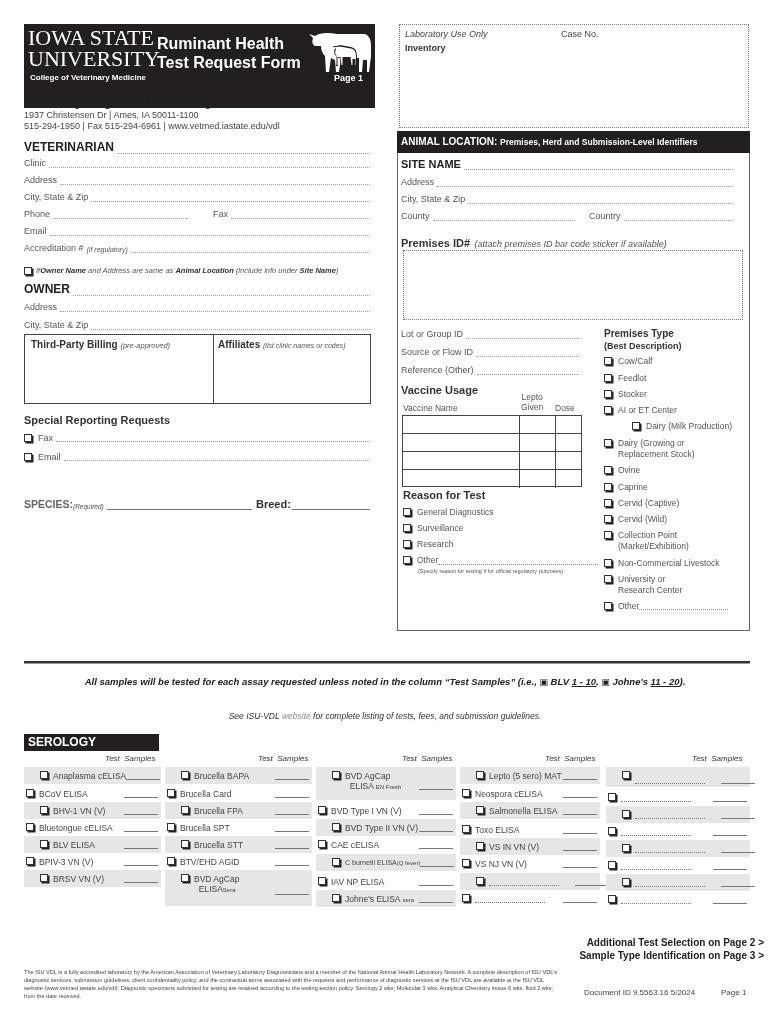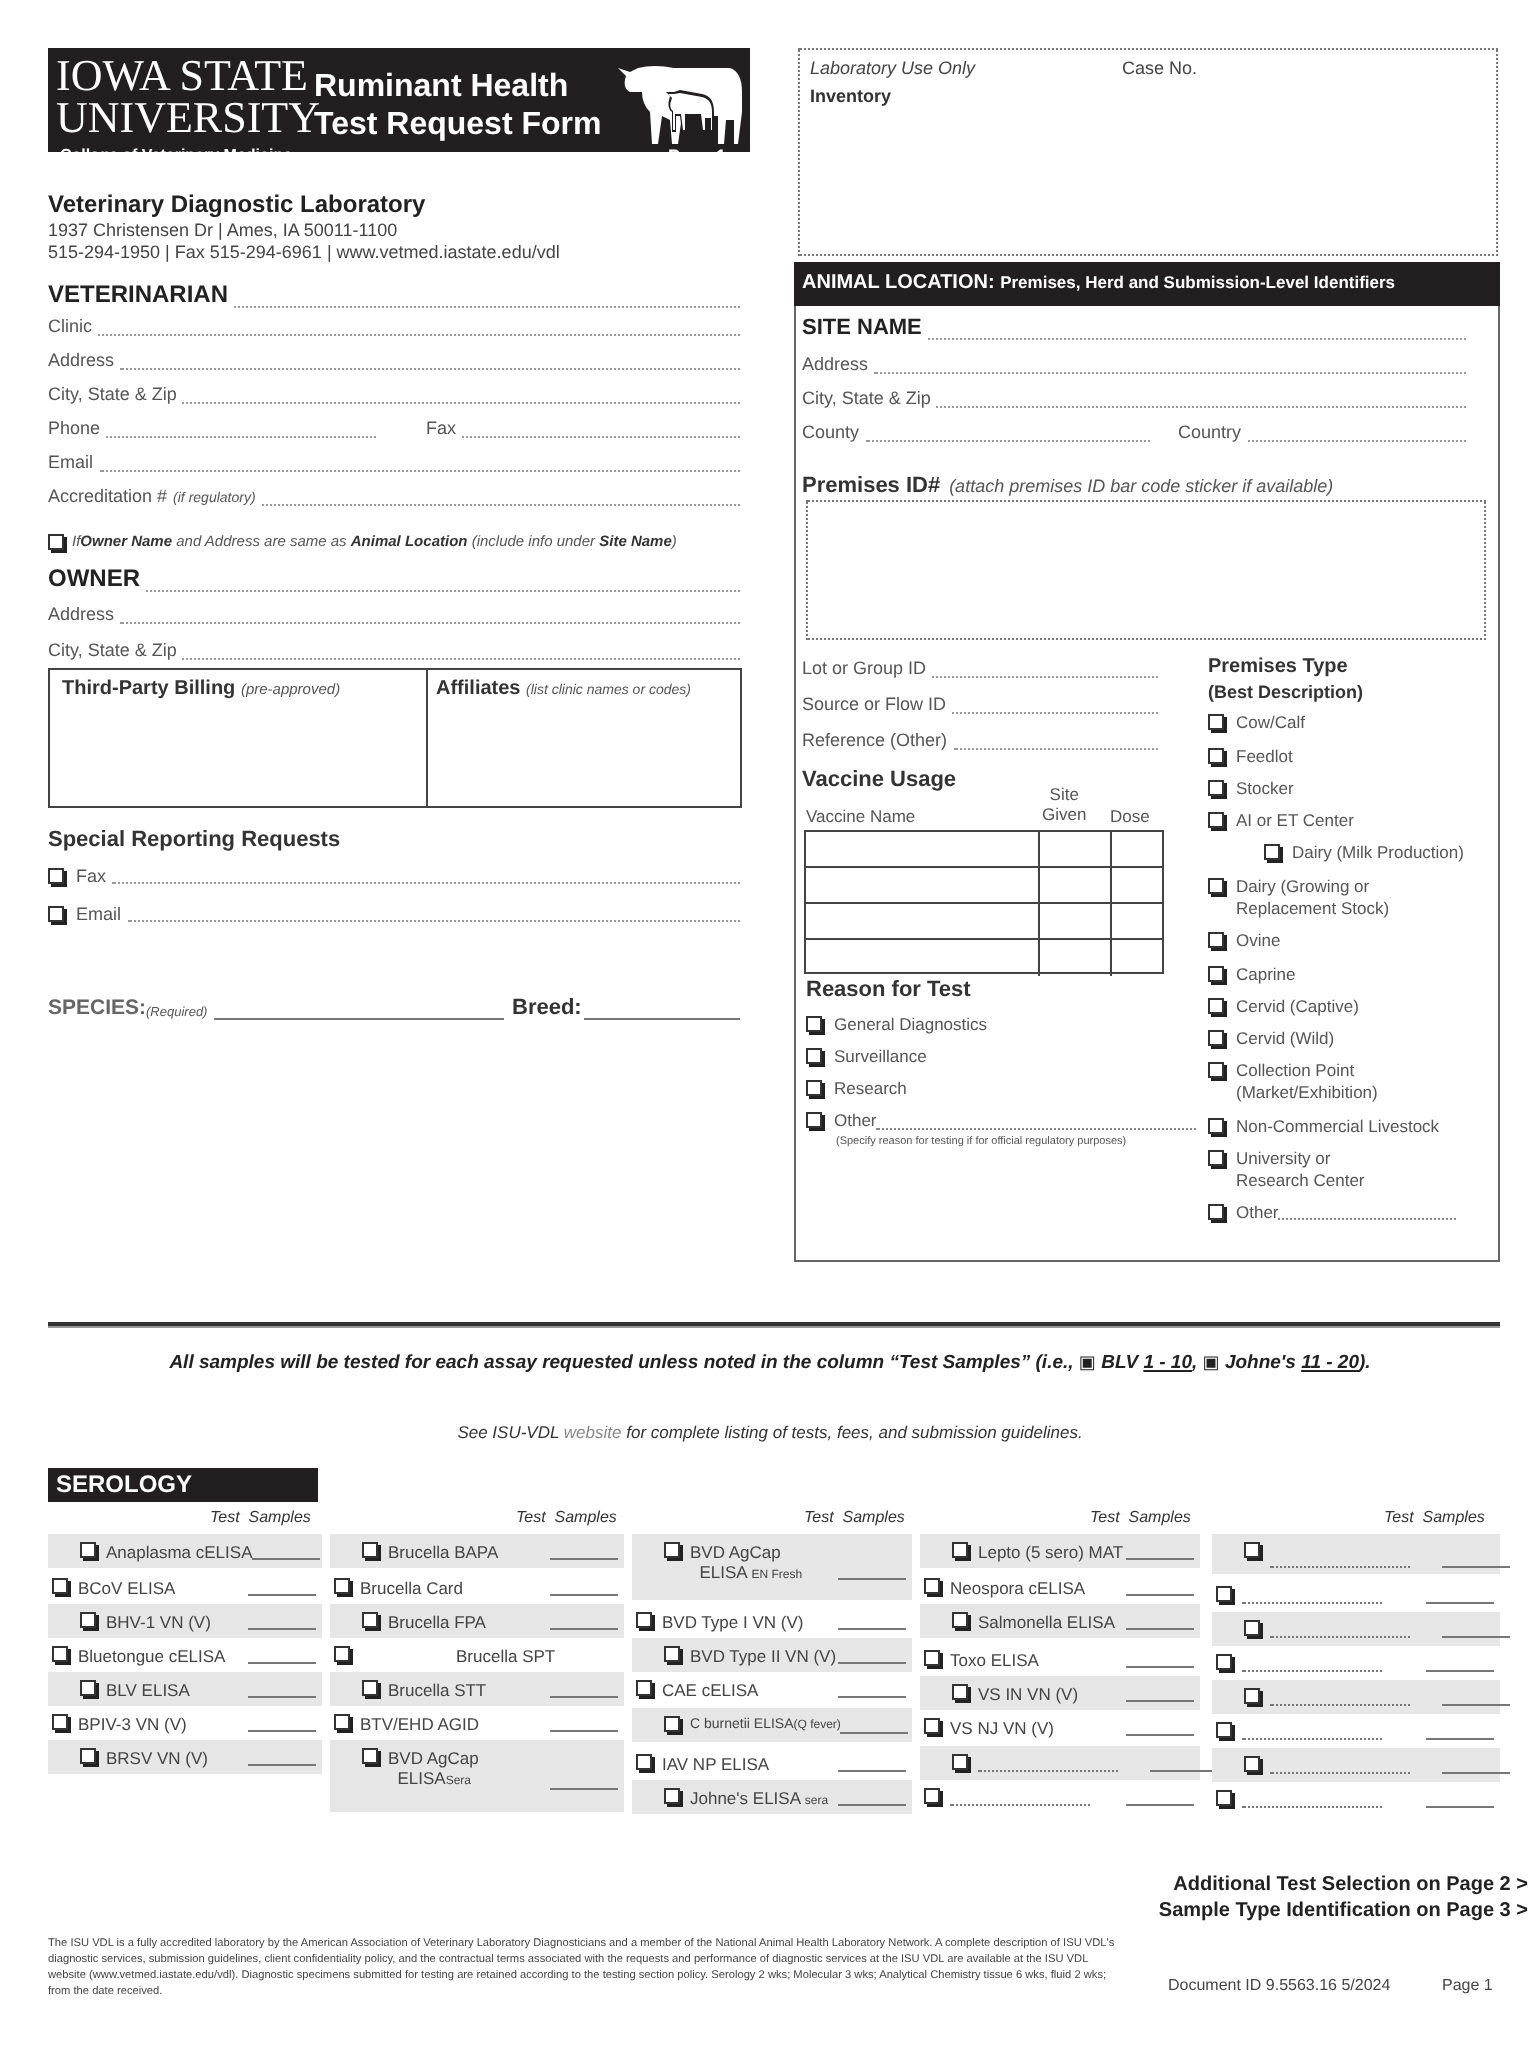--- a/index.html
+++ b/index.html
@@ -9,21 +9,21 @@
   }
   .abs { position: absolute; }
   .fld { position: absolute; font-size: 9px; color: #555; white-space: nowrap; display: flex; align-items: flex-end; }
   .fld .lbl { flex: none; }
   .fld .fill { flex: 1; border-bottom: 1px dotted #999; height: 8px; margin-left: 3px; }
   .cb {
     display: inline-block; width: 8px; height: 8px; border: 1px solid #333;
     box-shadow: 1.5px 1.5px 0 #222; background: #fff; flex: none;
   }
   
-  .banner { left: 24px; top: 24px; width: 351px; height: 52px; background: #231f20; color: #fff; }
+  .banner { left: 24px; top: 24px; width: 351px; height: 84px; background: #231f20; color: #fff; }
   .isu1 { left: 4px; top: 4px; font-family: "Liberation Serif", serif; font-size: 22px; letter-spacing: 0px; line-height: 20px; }
   .isu2 { left: 4px; top: 25px; font-family: "Liberation Serif", serif; font-size: 22px; line-height: 20px; }
   .cvm { left: 6px; top: 49px; font-size: 8px; font-weight: bold; }
   .rh { left: 133px; top: 10px; font-size: 16px; font-weight: bold; line-height: 19px; }
   .pg1 { left: 310px; top: 49px; font-size: 9px; font-weight: bold; }
   
   .labbox { left: 399px; top: 24px; width: 350px; height: 104px; border: 1.5px dotted #777; }
   
   .alhead { left: 397px; top: 131px; width: 353px; height: 22px; background: #231f20; color: #fff; font-size: 10px; font-weight: bold; padding: 5px 4px; white-space: nowrap; }
   .alhead small { font-size: 8.5px; }
@@ -215,21 +215,21 @@
     <span class="fill"></span>
   </div>
 <div class="fld" style="left:401px;top:365px;width:178px;">
     <span class="lbl">Reference (Other)</span>
     <span class="fill"></span>
   </div>
 
 <div class="abs" style="left:401px;top:384px;font-size:11px;font-weight:bold;color:#333;">Vaccine Usage</div>
 <div class="abs" style="left:403px;top:403px;font-size:8.5px;color:#555;">Vaccine Name</div>
 <div class="abs" style="left:521px;top:392px;font-size:8.5px;color:#555;text-align:center;line-height:10px;">
-  <div>Site</div>
+  <div>Lepto</div>
   <div>Given</div>
 </div>
 <div class="abs" style="left:555px;top:403px;font-size:8.5px;color:#555;">Dose</div>
 <div class="abs vtable">
   <div class="vrow">
       <div class="vc1"></div>
       <div class="vc2"></div>
       <div class="vc3"></div>
     </div>
   <div class="vrow">
@@ -390,21 +390,21 @@
 <div class="srow" style="left:165px;top:785px;width:147px;">
     <span class="cb"></span>
     <span class="nm">Brucella Card</span>
     <span class="smp"></span>
   </div>
 <div class="srow sh" style="left:165px;top:802px;width:147px;">
     <span class="cb"></span>
     <span class="nm">Brucella FPA</span>
     <span class="smp"></span>
   </div>
-<div class="srow" style="left:165px;top:819px;width:147px;gap:48px;">
+<div class="srow" style="left:165px;top:819px;width:147px;">
     <span class="cb"></span>
     <span class="nm">Brucella SPT</span>
     <span class="smp"></span>
   </div>
 <div class="srow sh" style="left:165px;top:836px;width:147px;">
     <span class="cb"></span>
     <span class="nm">Brucella STT</span>
     <span class="smp"></span>
   </div>
 <div class="srow" style="left:165px;top:853px;width:147px;">

